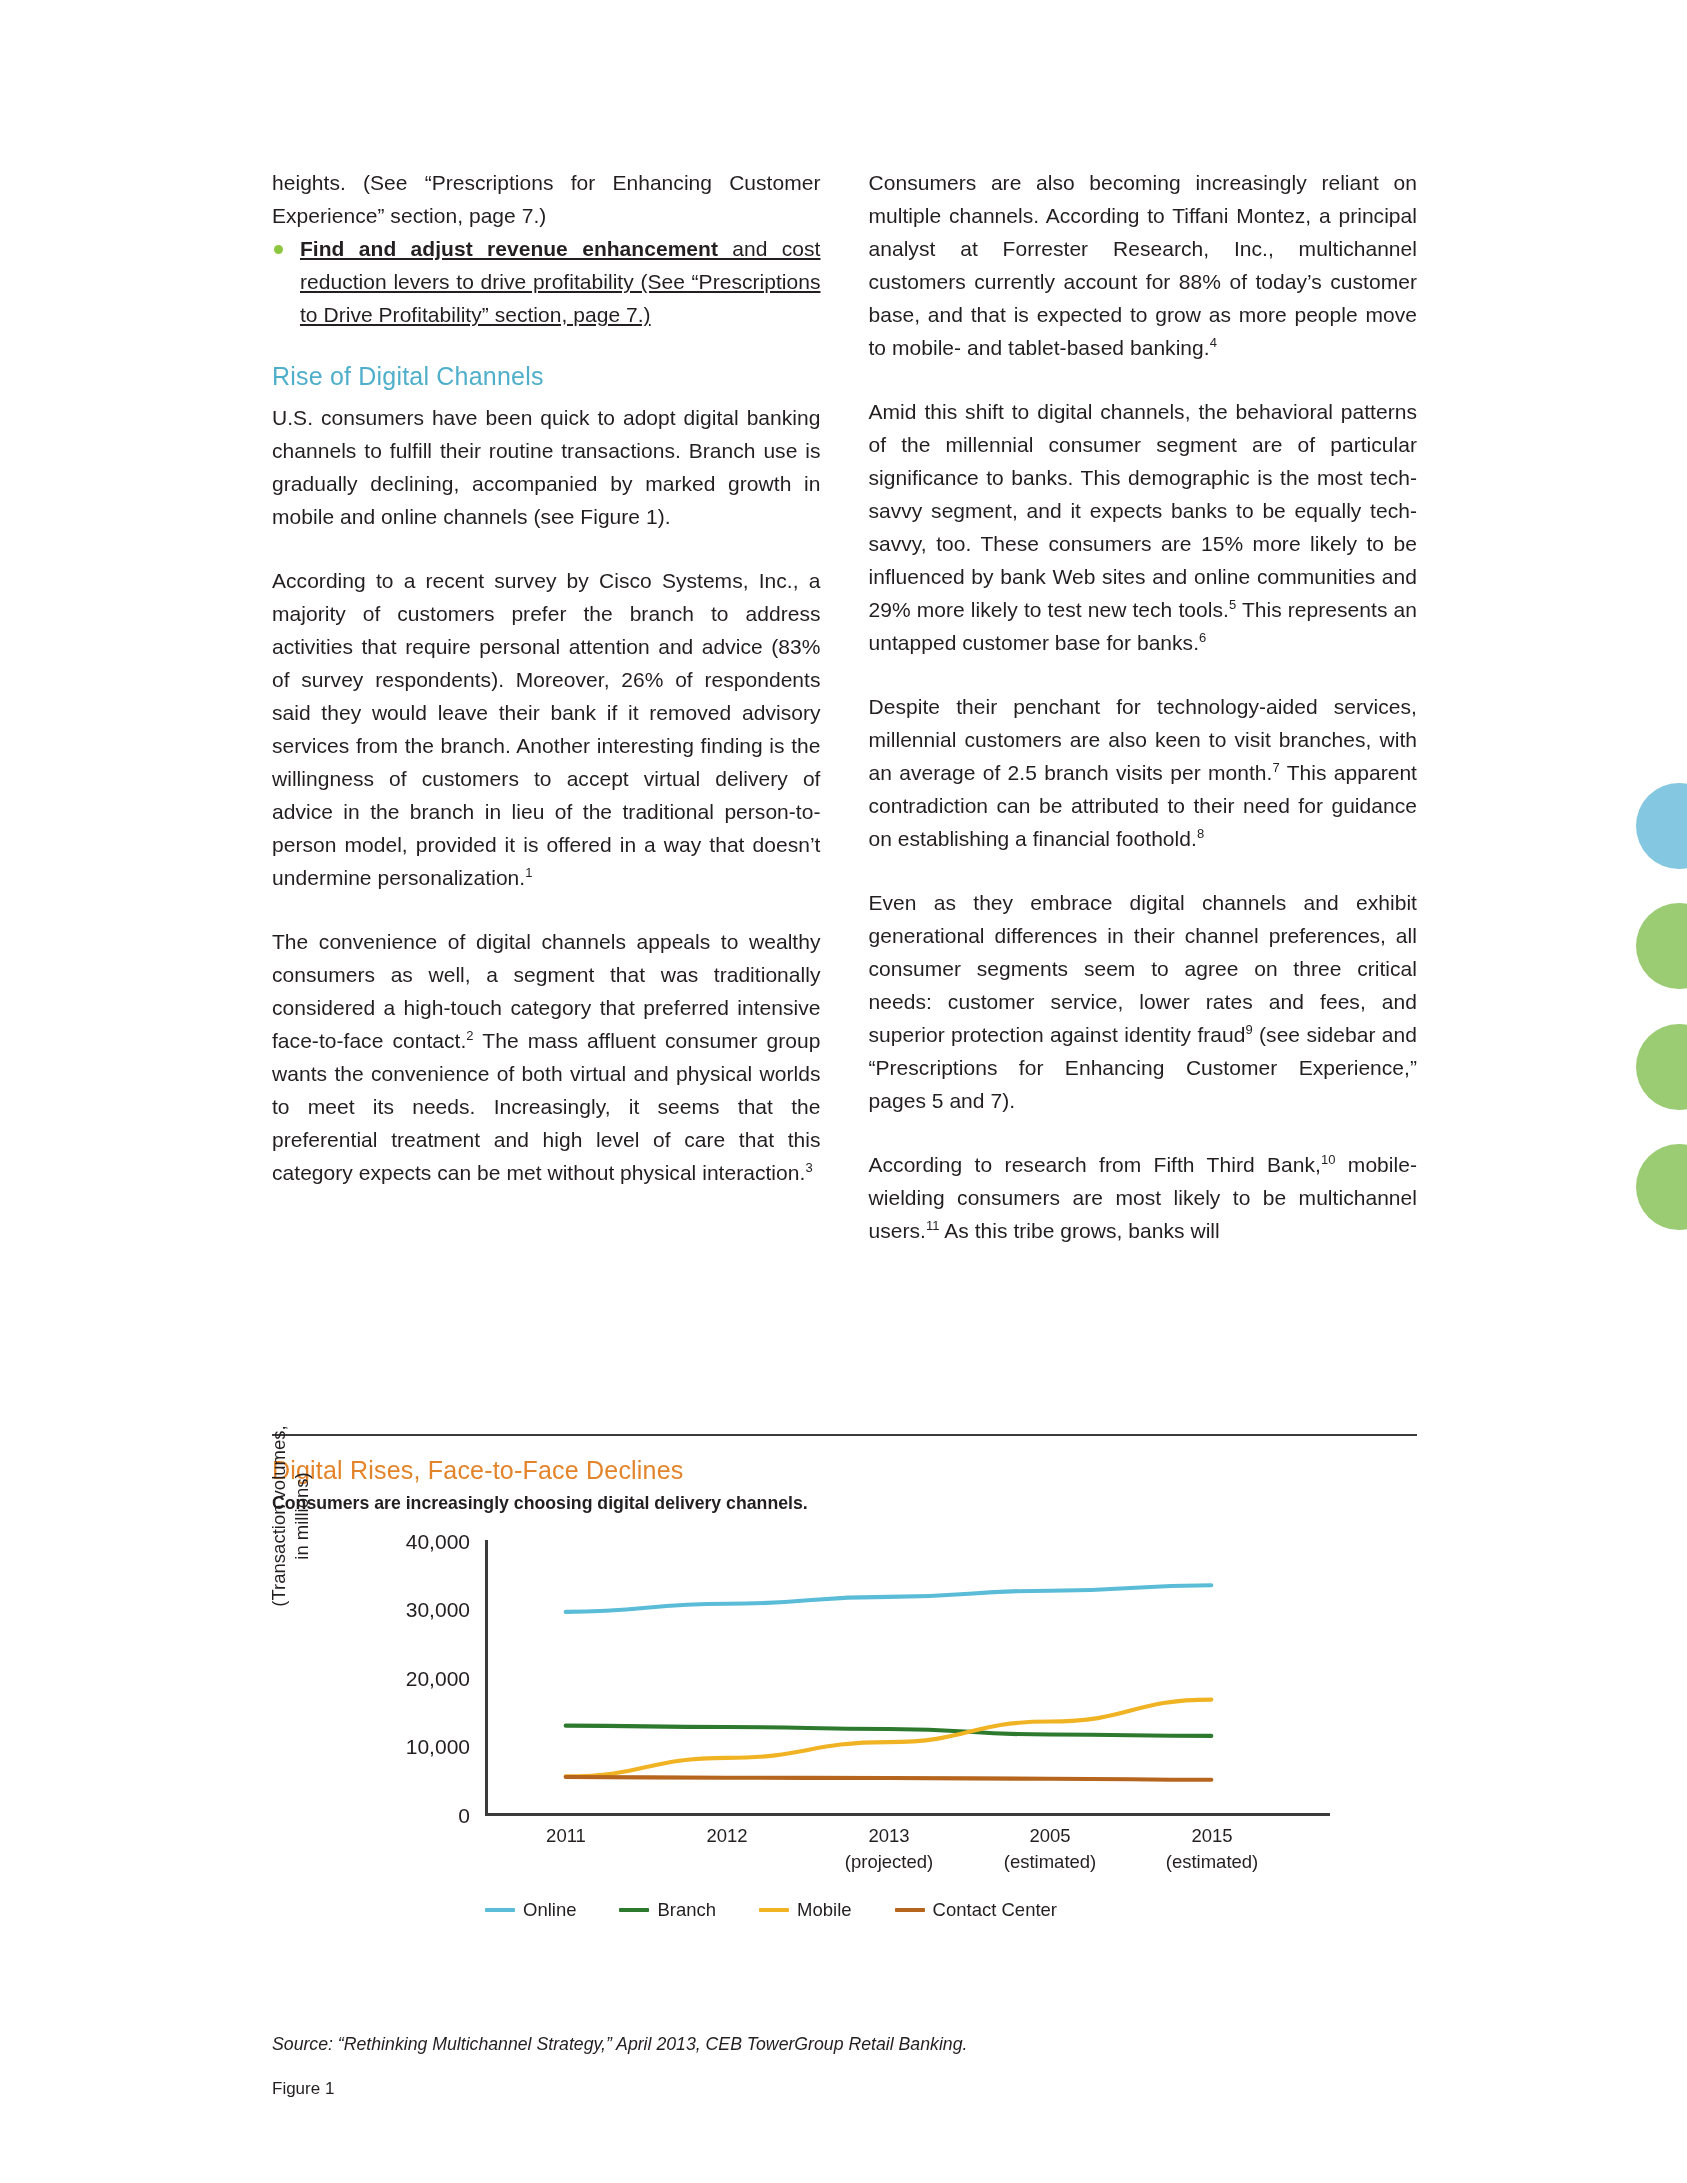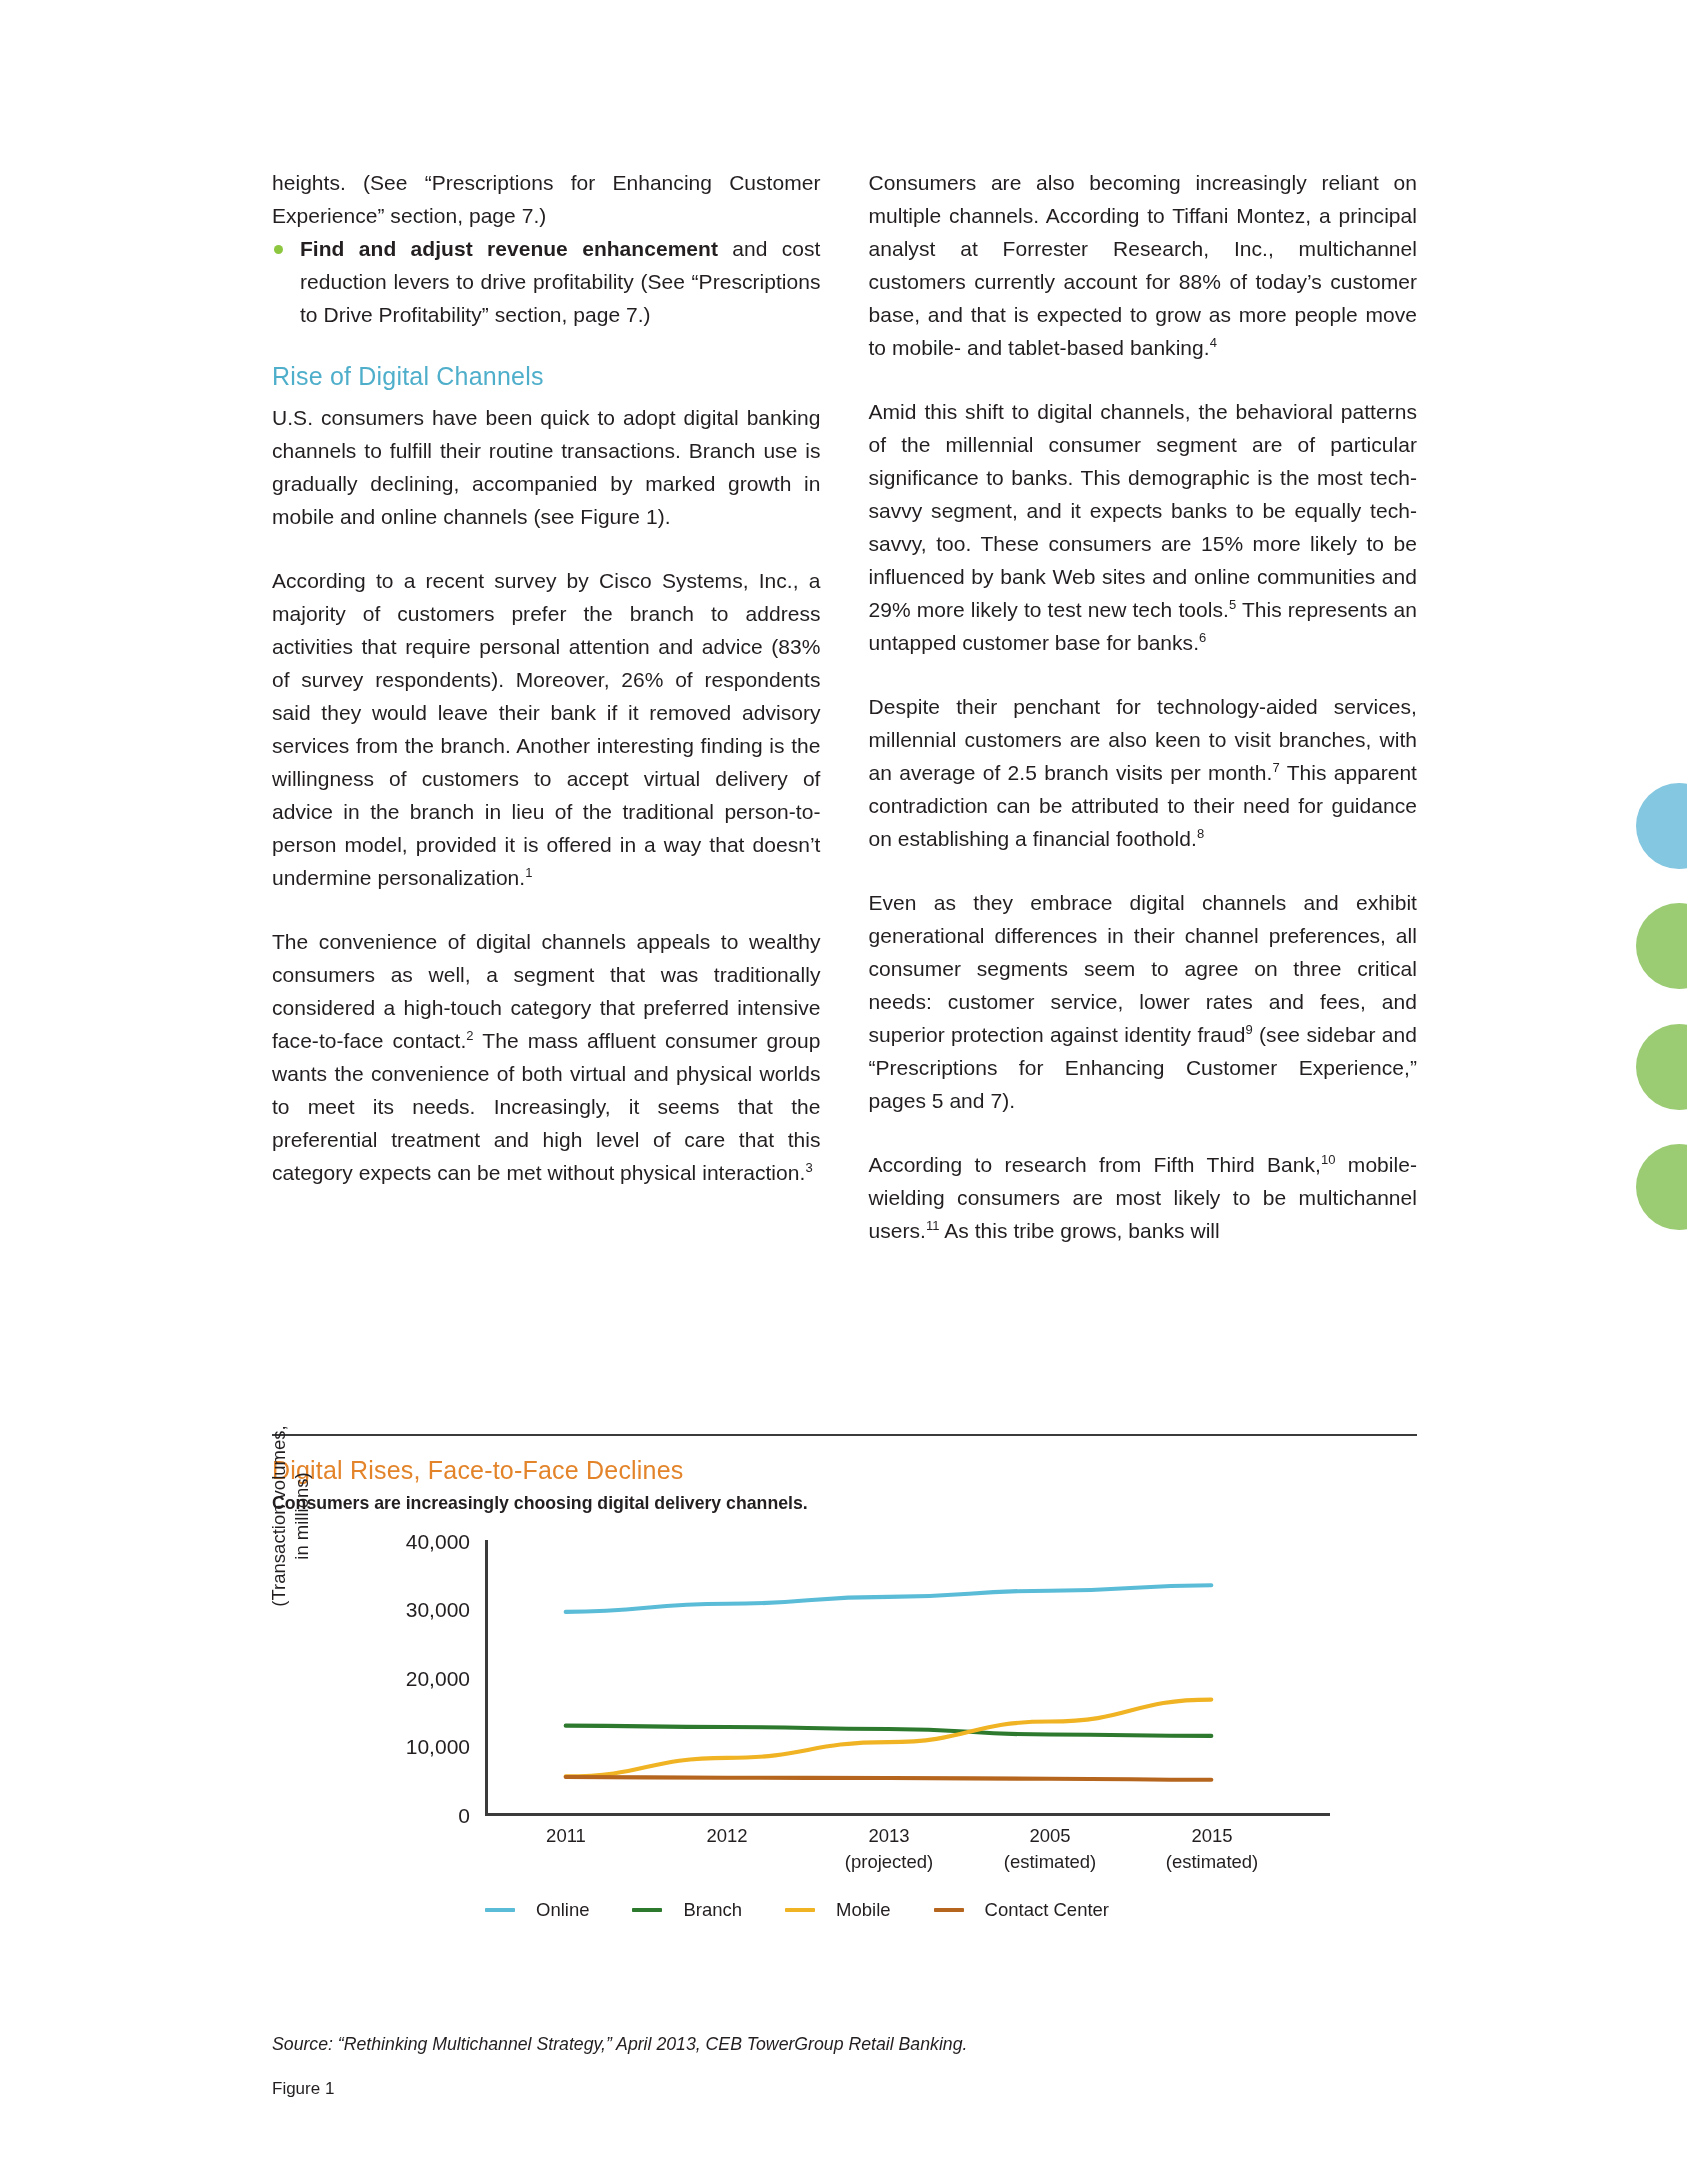--- a/index.html
+++ b/index.html
@@ -51,20 +51,21 @@
     list-style:none;
     margin:0; padding:0;
   }
   ul.bullets li {
     position:relative;
     padding-left:28px;
     font-size:21px;
     line-height:33px;
     text-align:justify;
     margin:0;
+    text-decoration:underline;
   }
   ul.bullets li .dot {
     position:absolute; left:1.6px; top:13px;
     width:9px; height:9px; border-radius:50%;
     background:#8DC63F;
   }
   b.lead { font-weight:bold; }
 
   h2.section-head {
     color:#4FAFCB;
@@ -149,21 +150,21 @@
     transform:translateX(-50%);
     white-space:nowrap;
   }
   .xlabel .sub { display:block; font-size:18.5px; }
 
   .legend {
     position:absolute; left:213px; top:369px;
     display:flex; gap:43px; align-items:center;
     font-size:18.5px;
   }
-  .legend-item { display:flex; align-items:center; gap:21px; }
+  .legend-item { display:flex; align-items:center; gap:8px; }
   .legend-swatch { display:block; width:30px; height:4.1px; border-radius:0.8px; }
 
   .fig-source {
     position:absolute; left:0; top:504px;
     font-size:17.7px; font-style:italic; color:#231f20;
   }
   .fig-number {
     position:absolute; left:0; top:549px;
     font-size:17px; color:#231f20;
   }

